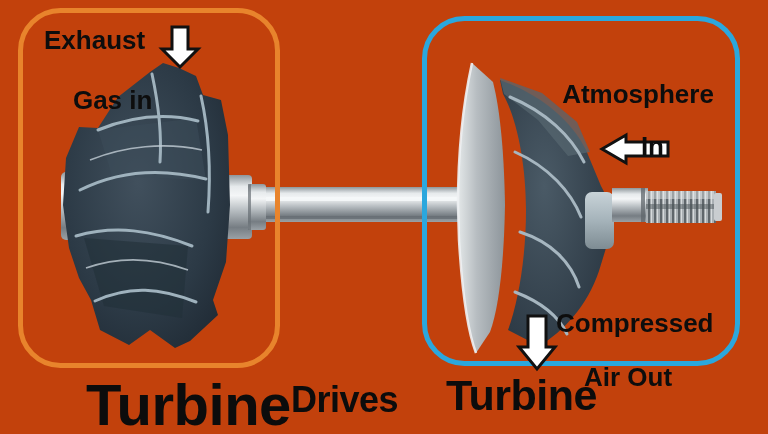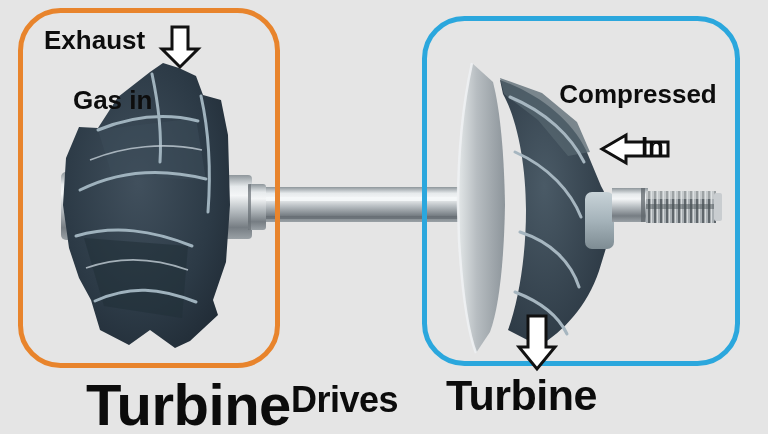--- a/index.html
+++ b/index.html
@@ -1,17 +1,17 @@
 <!DOCTYPE html>
 <html><head>
 <meta charset="utf-8">
 <style>
   html,body { margin:0; padding:0; }
   body { width:768px; height:434px; background:#ffffff; font-family:"Liberation Sans", sans-serif; }
-  .stage { position:relative; width:768px; height:434px; background:#e5e5e5; overflow:hidden; }
+  .stage { position:relative; width:768px; height:434px; background:#c2410c; overflow:hidden; }
   .photo-svg { position:absolute; left:0; top:0; }
   .lbl { position:absolute; font-weight:bold; color:#0d0d0d; white-space:pre; }
   .lbl-exhaust    { left:44px;  top:25px;  font-size:26px; line-height:30px; }
   .lbl-atmosphere { left:552px; top:81px;  width:172px; text-align:center; font-size:26px; line-height:26px; }
   .lbl-compressed { left:556px; top:310px; font-size:26px; line-height:27px; }
   .cap { position:absolute; font-weight:bold; color:#0c0c0c; letter-spacing:-0.5px; }
   .cap-turbine  { left:86px;  top:371px; font-size:58px; }
   .cap-drives   { left:291px; top:379px; font-size:36px; }
   .cap-impeller { left:446px; top:371px; font-size:43px; }
 </style>
@@ -129,21 +129,23 @@
     <rect x="424.5" y="18.5" width="313" height="345" rx="40" fill="none" stroke-width="5" stroke="#2BA7DD"></rect>
 
     <polygon points="172,27 188,27 188,49 198,49 180,67 162,49 172,49" fill="#ffffff" stroke="#111111" stroke-width="3"></polygon>
     <polygon points="602,149 626,135 626,142 668,142 668,156 626,156 626,163" fill="#ffffff" stroke="#111111" stroke-width="3"></polygon>
     <polygon points="528,316 546,316 546,347 555,347 537,369 519,347 528,347" fill="#ffffff" stroke="#111111" stroke-width="3"></polygon>
   </svg>
 
   <div class="lbl lbl-exhaust"><span>Exhaust</span><br>
     <span>Gas in</span></div>
 
-  <div class="lbl lbl-atmosphere"><span>Compressed</span><br>
+  <div class="lbl lbl-atmosphere"><span>Atmosphere</span><br>
     <span>In</span></div>
 
+  <div class="lbl lbl-compressed"><span>Compressed</span><br>
+    <span>Air Out</span></div>
 
   <div class="cap cap-turbine">Turbine</div>
   <div class="cap cap-drives">Drives</div>
   <div class="cap cap-impeller">Turbine</div>
 
 </div>
 
 </body></html>

